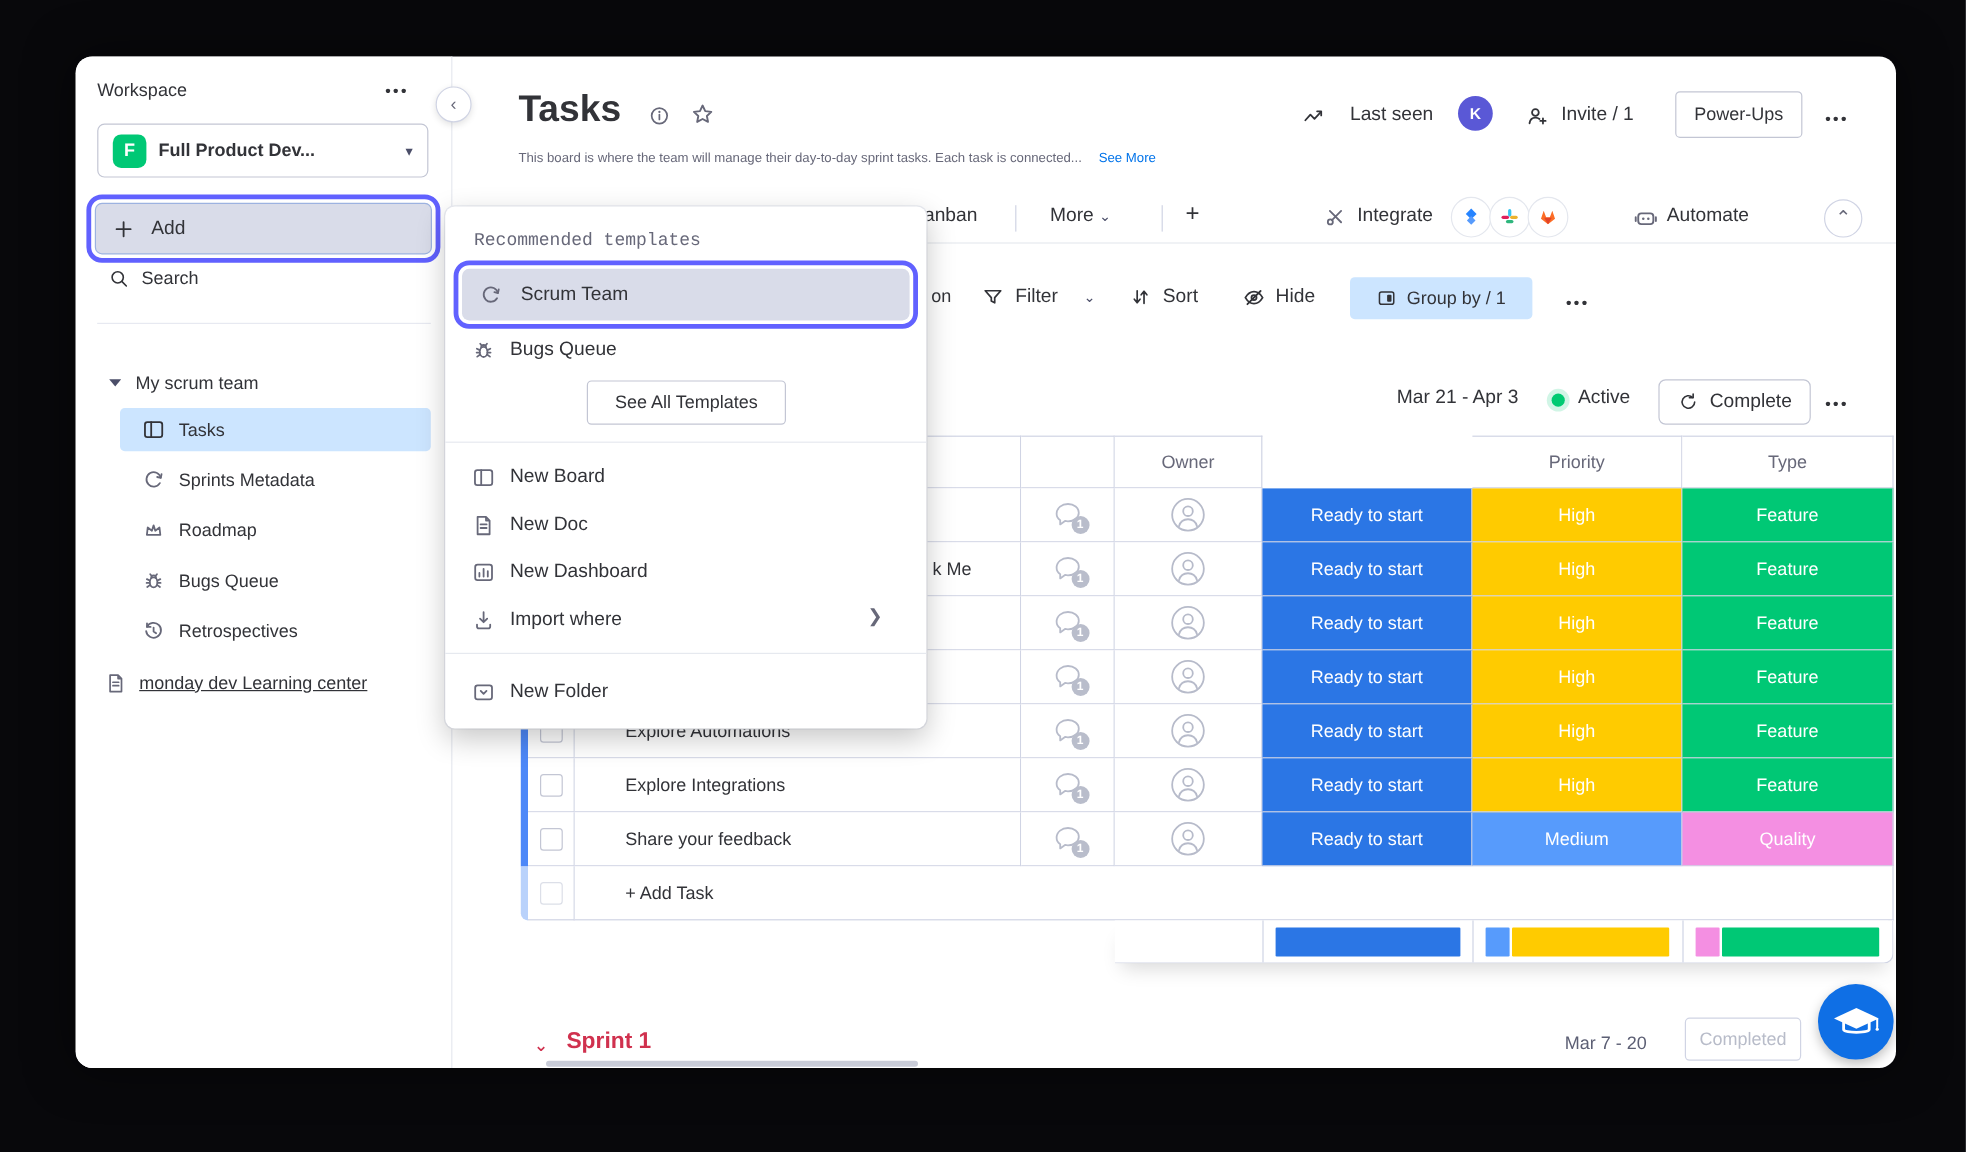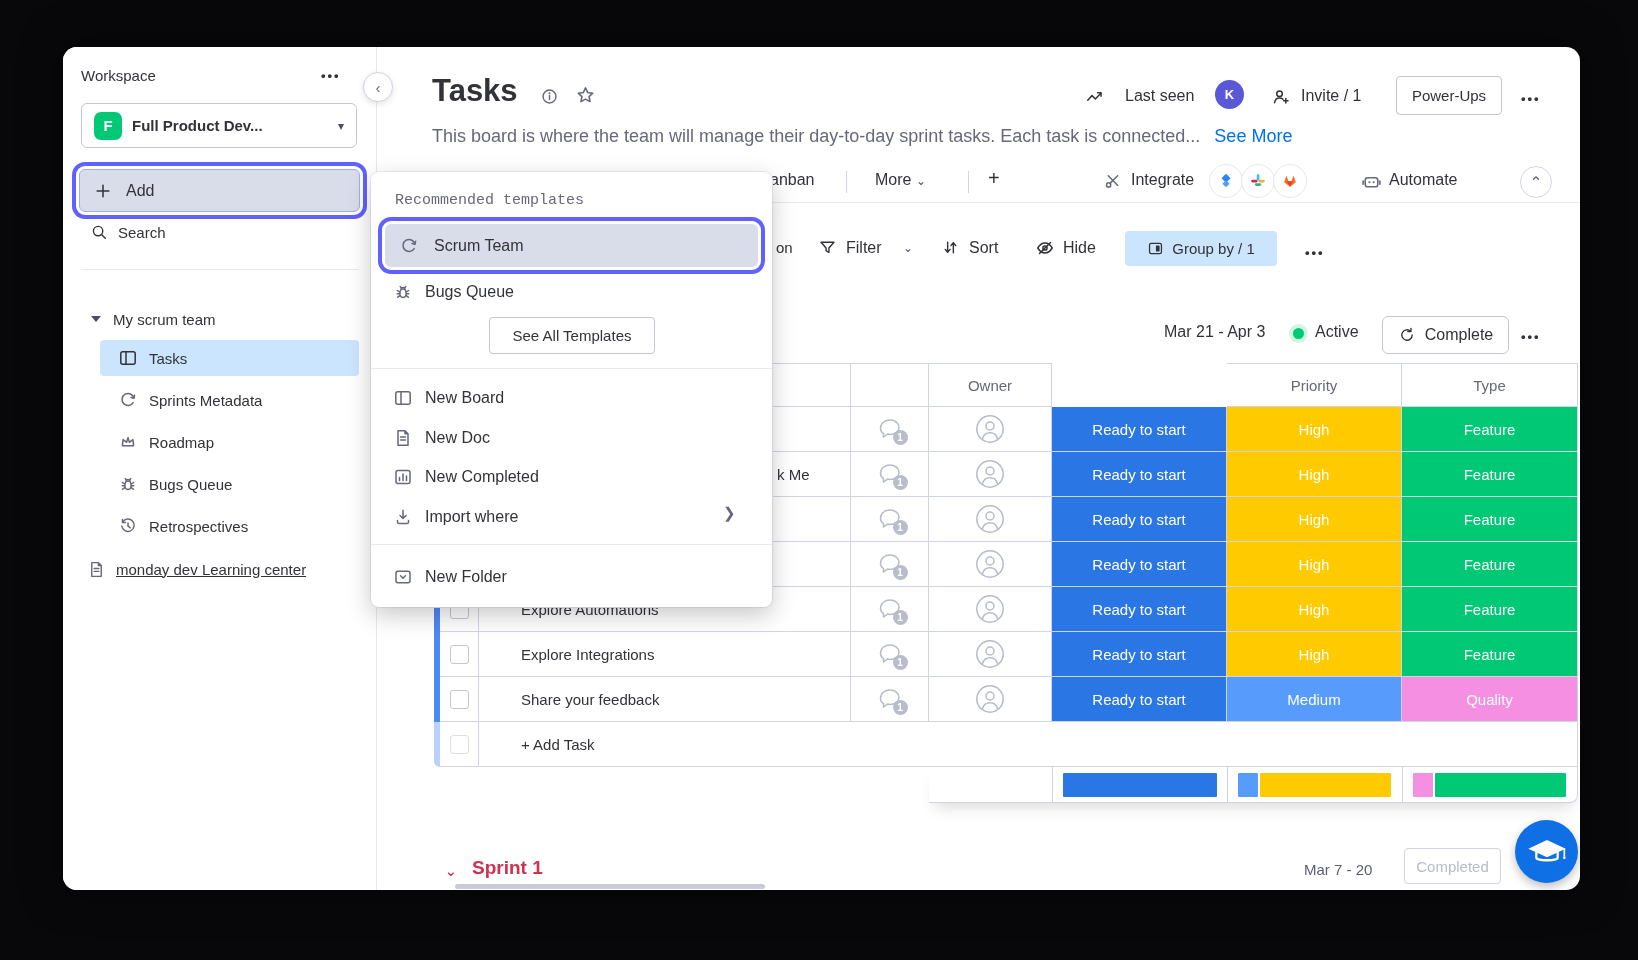--- a/index.html
+++ b/index.html
@@ -31,21 +31,21 @@
   .team-row { position:absolute; left:28px; top:258px; height:28px; display:flex; align-items:center; gap:12px; font-size:15px; }
   .caret { width:0; height:0; border-left:5px solid transparent; border-right:5px solid transparent; border-top:6px solid #4b4e69; }
   .side-item { position:absolute; left:37px; width:259px; height:36px; border-radius:4px;
     display:flex; align-items:center; padding-left:18px; gap:11px; font-size:15px; }
   .side-item.sel { background:#cce5ff; }
   .learn-row { position:absolute; left:24px; top:504px; height:36px; display:flex; align-items:center; gap:10px; font-size:15px;text-decoration:underline; }
   .ic { display:inline-flex; align-items:center; justify-content:center; }
   svg { display:block; }
   
   .title { position:absolute; left:369px; top:26px; font-size:31px; font-weight:bold; }
-  .desc { position:absolute; left:369px; top:79px; font-size:18px; color:#676879; display:flex; gap:14px; }
+  .desc { position:absolute; left:369px; top:79px; font-size:11px; color:#676879; display:flex; gap:14px; }
   .see-more { color:#0073EA; cursor:pointer; }
   .hdr-item { position:absolute; top:40px; font-size:16px; color:#323338; }
   .k-avatar { position:absolute; left:1152px; top:33px; width:29px; height:29px; border-radius:50%;
     background:#5a58d6; color:#fff; font-size:13px; font-weight:bold; display:flex; align-items:center; justify-content:center; }
   .powerups { position:absolute; left:1333px; top:29px; width:106px; height:39px; border:1px solid #c3c6d4;
     border-radius:4px; background:#fff; font-size:15px; display:flex; align-items:center; justify-content:center; }
   
   .tabline { position:absolute; left:314px; top:155px; width:1203px; height:1px; background:#e6e9ef; }
   .tabtxt { position:absolute; top:124px; font-size:16px; color:#323338; }
   .vdiv { position:absolute; top:124px; width:1px; height:22px; background:#d0d4e4; }
@@ -650,21 +650,21 @@
         </span>
       <span>New Doc</span>
     </div>
     <div class="menu-item" style="top:290px">
       <span class="ic">
           <svg width="20" height="20" viewBox="0 0 20 20">
             <rect class="st" x="3" y="3.5" width="14" height="13" rx="2"></rect>
             <path class="st" d="M6.5 13.5v-3M10 13.5V7M13.5 13.5v-4.5"></path>
           </svg>
         </span>
-      <span>New Completed</span>
+      <span>New Dashboard</span>
     </div>
     <div class="menu-item" style="top:330px">
       <span class="ic">
           <svg width="20" height="20" viewBox="0 0 20 20">
             <path class="st" d="M10 3.2v8M7 8.5l3 3 3-3M4.5 13.5V15a1.6 1.6 0 0 0 1.6 1.6h7.8A1.6 1.6 0 0 0 15.5 15v-1.5"></path>
           </svg>
         </span>
       <span>Import where</span>
     </div>
     <span class="menu-arrow">❯</span>

